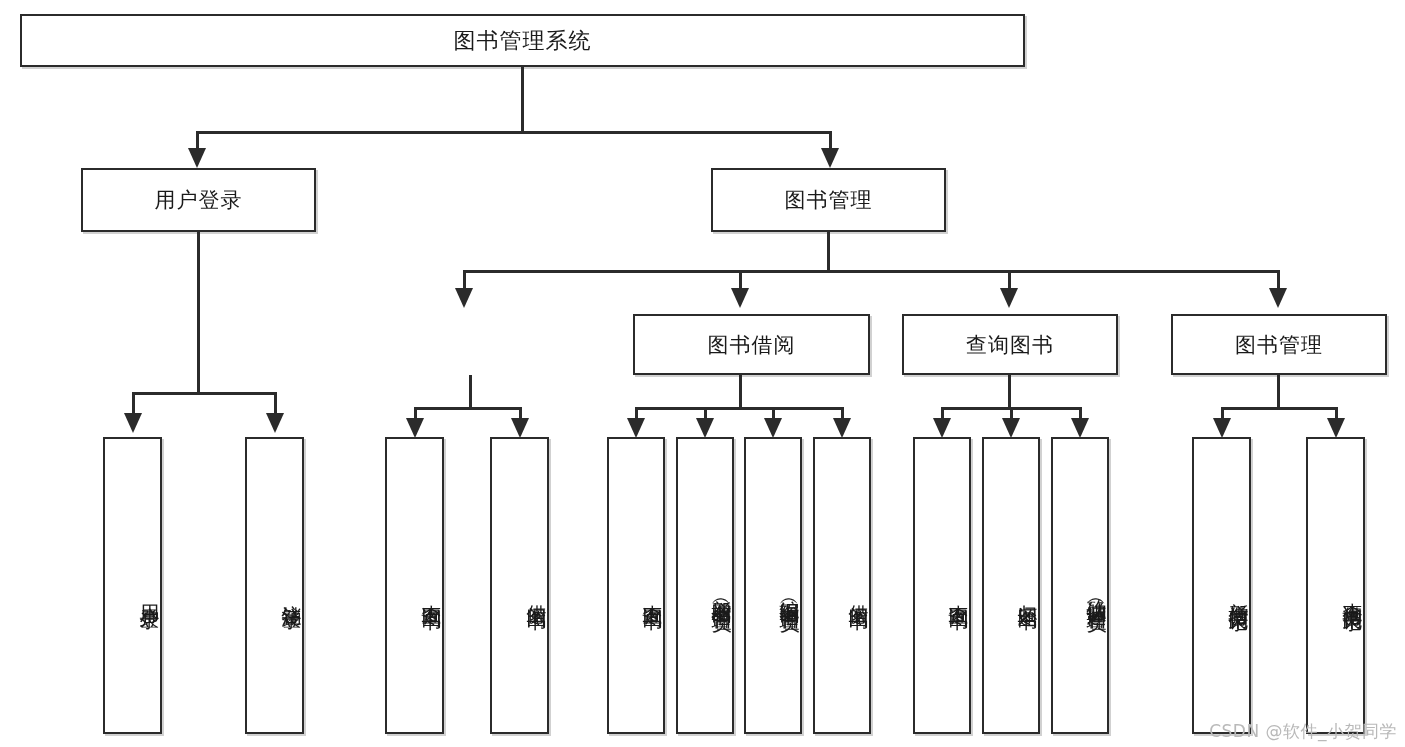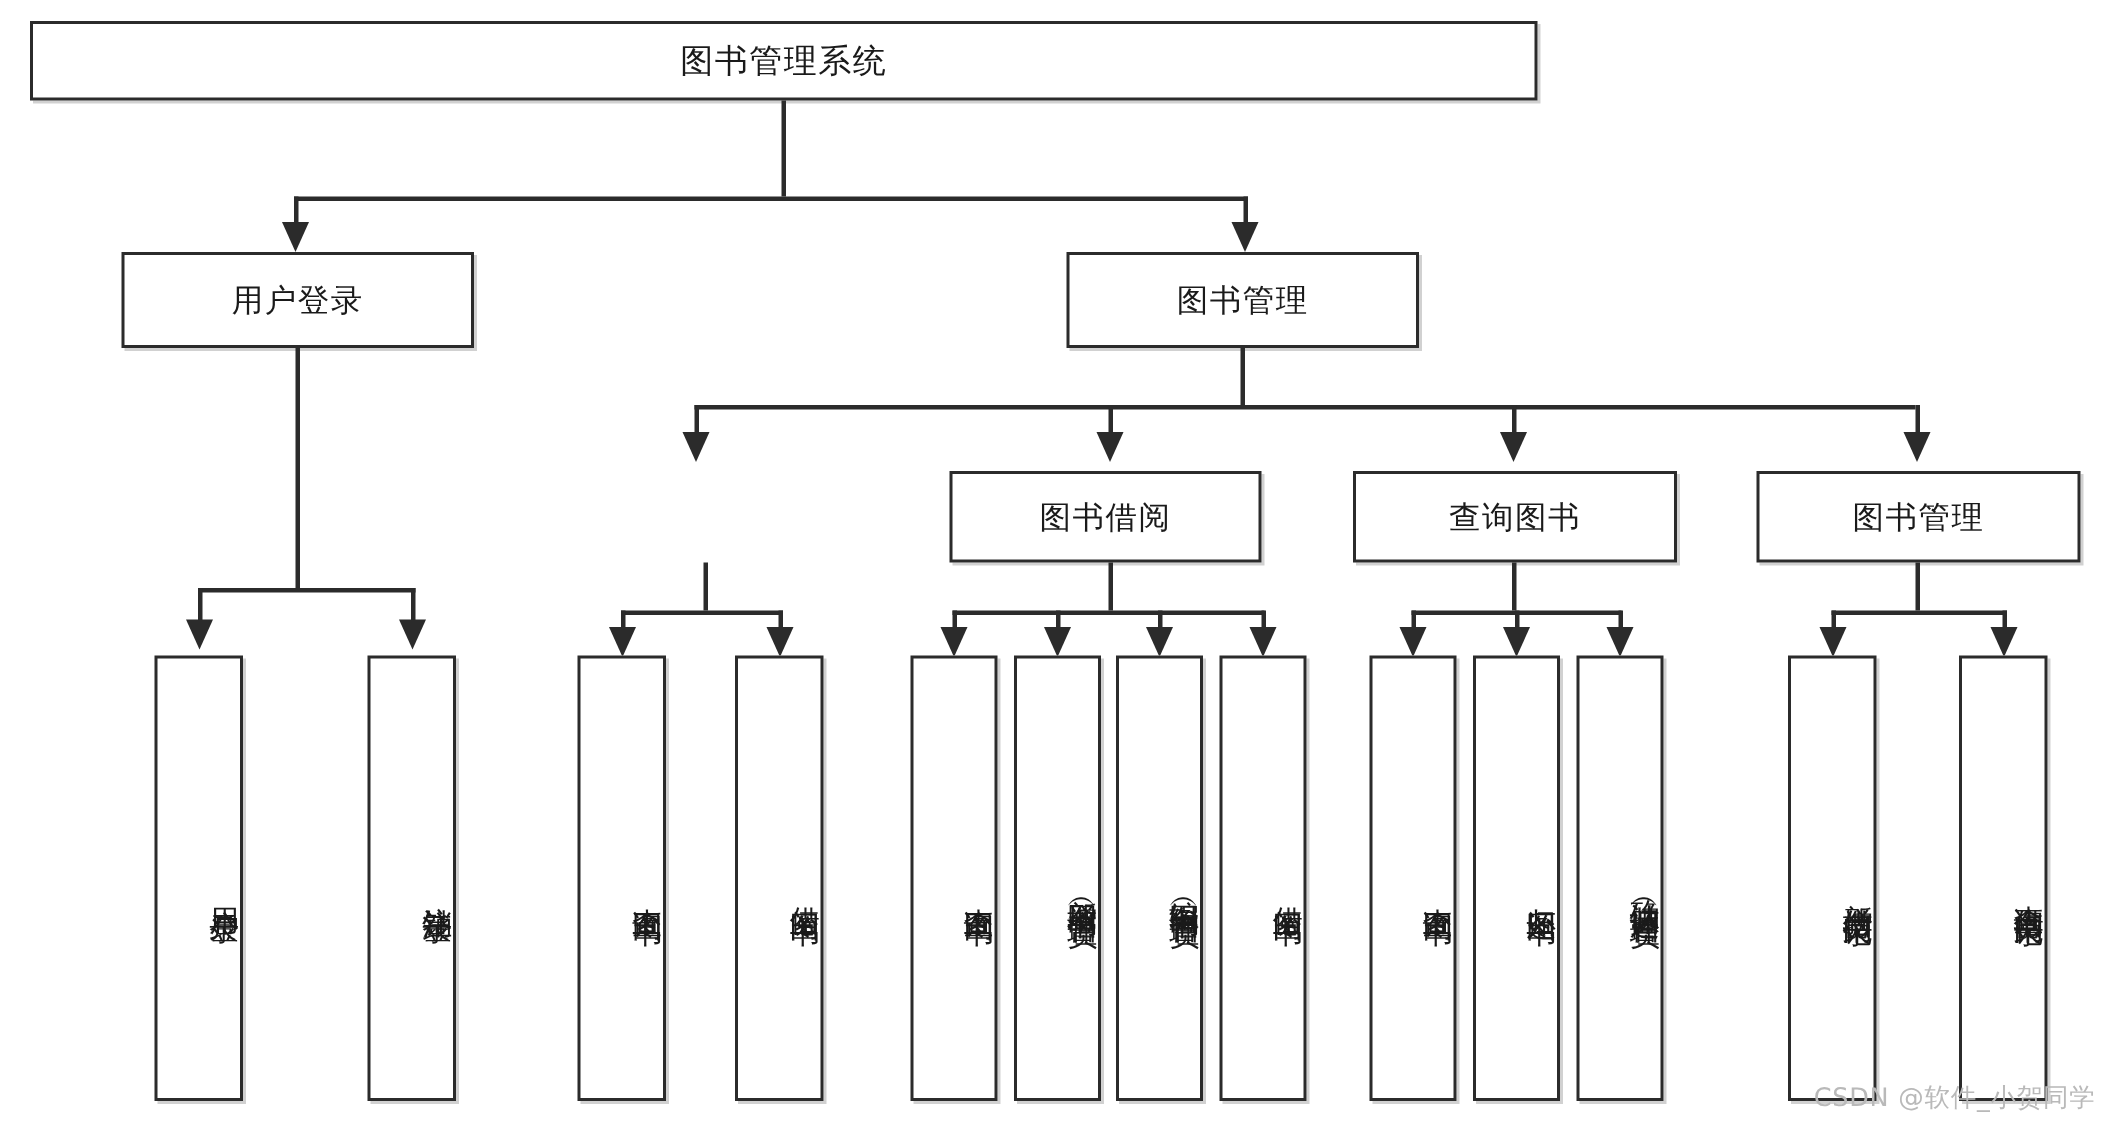--- a/index.html
+++ b/index.html
@@ -113,21 +113,21 @@
   <div class="hline" style="left:463px;top:270px;width:814px;"></div>
   <div class="vline" style="left:463px;top:270px;height:22px;"></div>
   <div class="arrow" style="left:455px;top:288px;"></div>
   <div class="vline" style="left:739px;top:270px;height:22px;"></div>
   <div class="arrow" style="left:731px;top:288px;"></div>
   <div class="vline" style="left:1008px;top:270px;height:22px;"></div>
   <div class="arrow" style="left:1000px;top:288px;"></div>
   <div class="vline" style="left:1277px;top:270px;height:22px;"></div>
   <div class="arrow" style="left:1269px;top:288px;"></div>
 
-  <div class="node horiz" style="left:633px;top:314px;width:208px;height:61px;">
+  <div class="node horiz" style="left:633px;top:314px;width:237px;height:61px;">
     <span>图书借阅</span>
   </div>
   <div class="node horiz" style="left:902px;top:314px;width:216px;height:61px;">
     <span>查询图书</span>
   </div>
   <div class="node horiz" style="left:1171px;top:314px;width:216px;height:61px;">
     <span>图书管理</span>
   </div>
 
   <div class="vline" style="left:469px;top:375px;height:32px;"></div>

